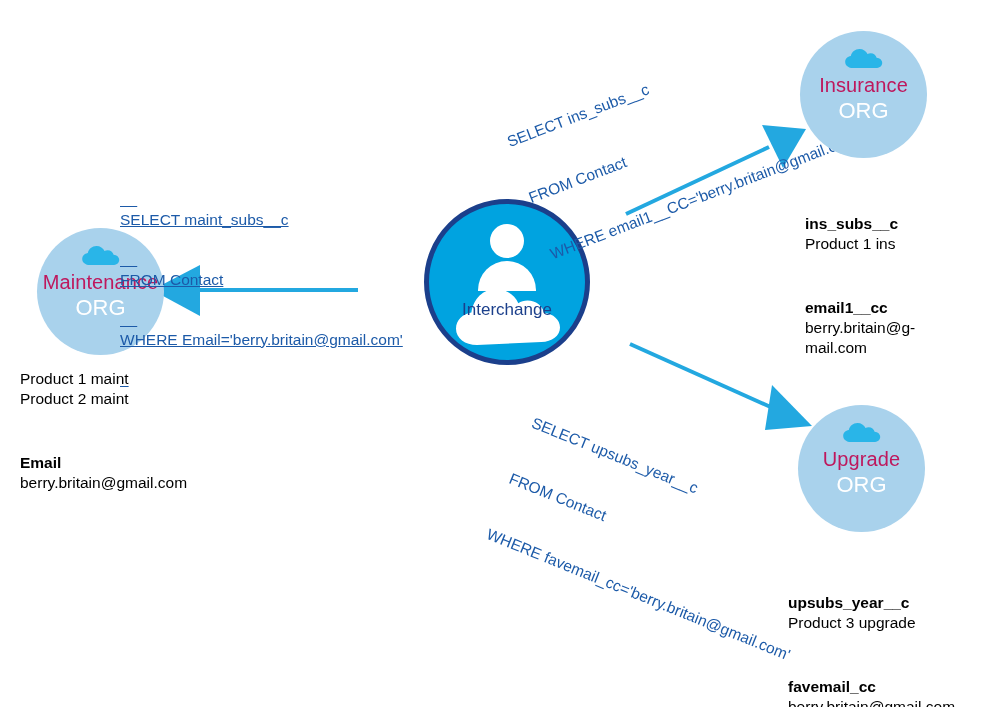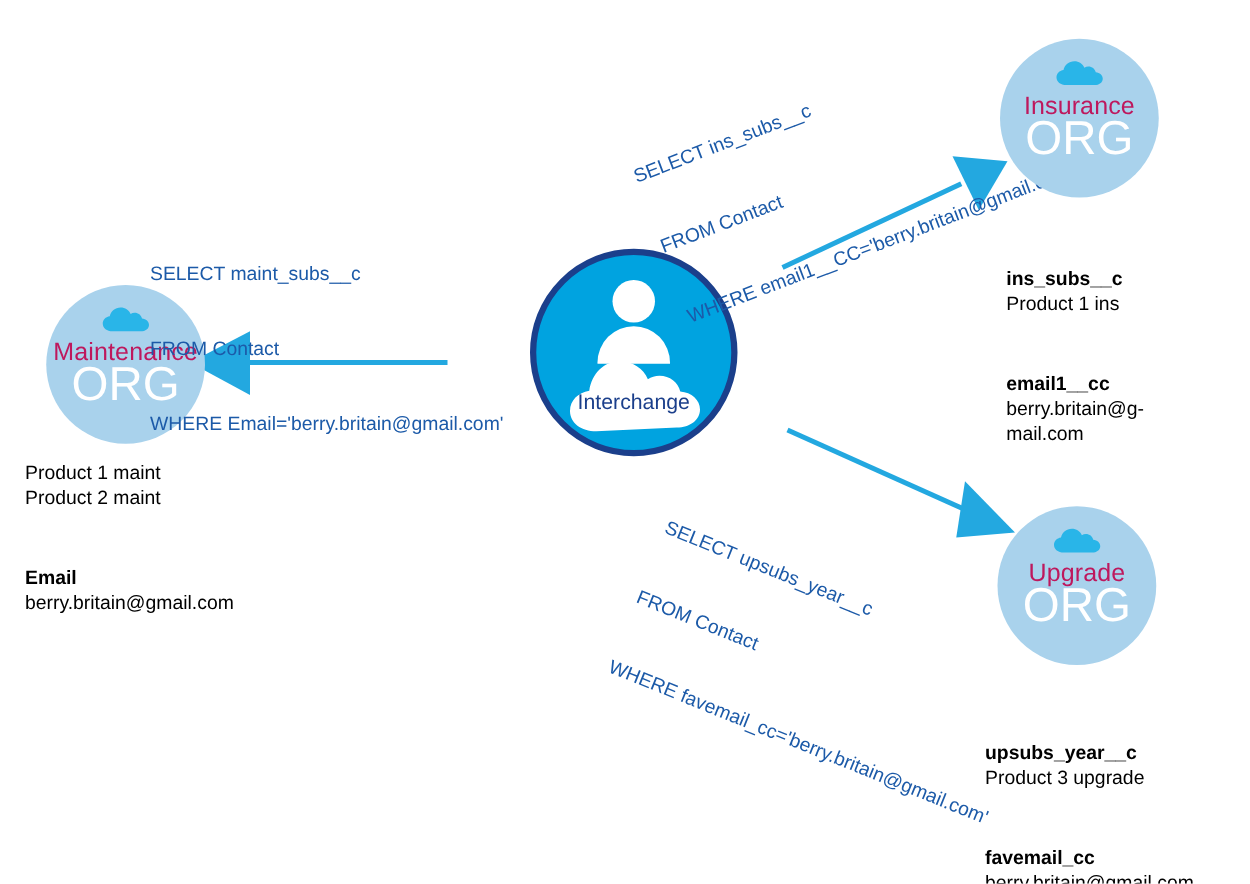--- a/index.html
+++ b/index.html
@@ -34,21 +34,21 @@
   .node-name {
     color: #be185d;
     font-size: 20px;
     line-height: 24px;
     margin-top: 4px;
     font-weight: 400;
     letter-spacing: 0.1px;
   }
   .node-sub {
     color: #ffffff;
-    font-size: 38px;
+    font-size: 22px;
     line-height: 32px;
     font-weight: 400;
     margin-top: -2px;
   }
   #center-node {
     position: absolute;
     left: 424px;
     top: 199px;
     width: 166px;
     height: 166px;
@@ -82,21 +82,21 @@
     left: 50%;
     top: 80px;
     transform: translateX(-50%);
     width: 108px;
     height: 62px;
   }
   #center-label {
     position: absolute;
     left: 0;
     right: 0;
-    top: 108px;
+    top: 96px;
     text-align: center;
     color: #1b3f8b;
     font-size: 17px;
     font-weight: 400;
     z-index: 5;
   }
   .sql {
     position: absolute;
     color: #1c5aa8;
     font-size: 15.5px;
@@ -146,21 +146,21 @@
   </svg>
 
   <div class="node node-org" id="node-maintenance" style="left:25px; top:228px; width:127px; height:127px;margin-left:12px;">
     <svg class="node-cloud-icon" viewBox="0 0 40 22">
       <path fill="#29b5e8" d="M9 21c-4.5 0-7.8-2.6-7.8-6.1 0-3 2.3-5.4 5.6-5.9C7.6 5.1 11.1 2 15.5 2c3.6 0 6.7 2 8 5.1 0.9-0.6 2-0.9 3.2-0.9 2.9 0 5.3 1.9 5.9 4.5 3.2 0.2 5.6 2.4 5.6 5.2 0 3-2.8 5.1-6.6 5.1z"></path>
     </svg>
     <div class="node-name">Maintenance</div>
     <div class="node-sub">ORG</div>
   </div>
 
-  <div class="sql" id="sql-maintenance" style="left:120px; top:170px;">
+  <div class="sql" id="sql-maintenance" style="left:120px; top:170px;text-decoration:underline;">
     <div>SELECT maint_subs__c</div>
     <div>FROM Contact</div>
     <div>WHERE Email='berry.britain@gmail.com'</div>
   </div>
 
   <div class="info" id="info-maintenance" style="left:20px; top:369px;">
     <div class="v">Product 1 maint</div>
     <div class="v">Product 2 maint</div>
     <div class="sp"></div>
     <div class="k">Email</div>

